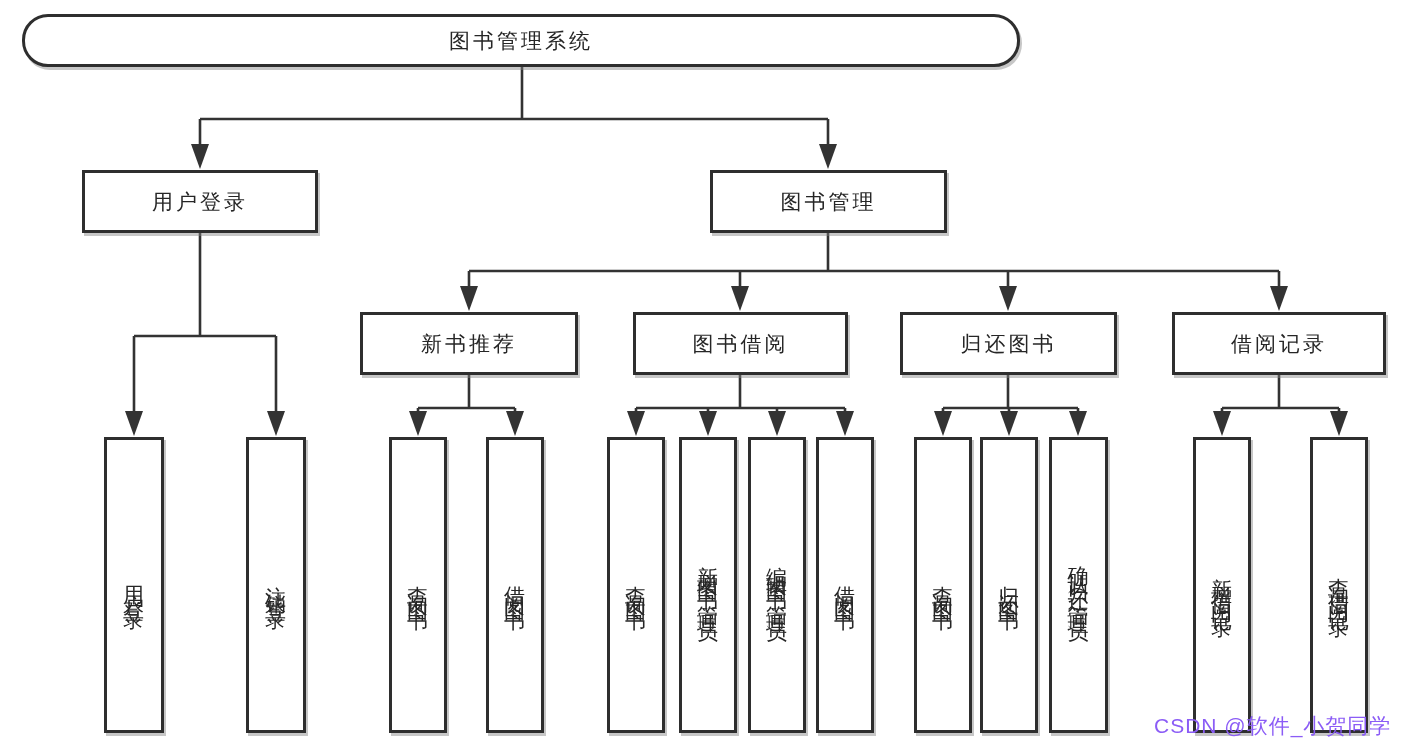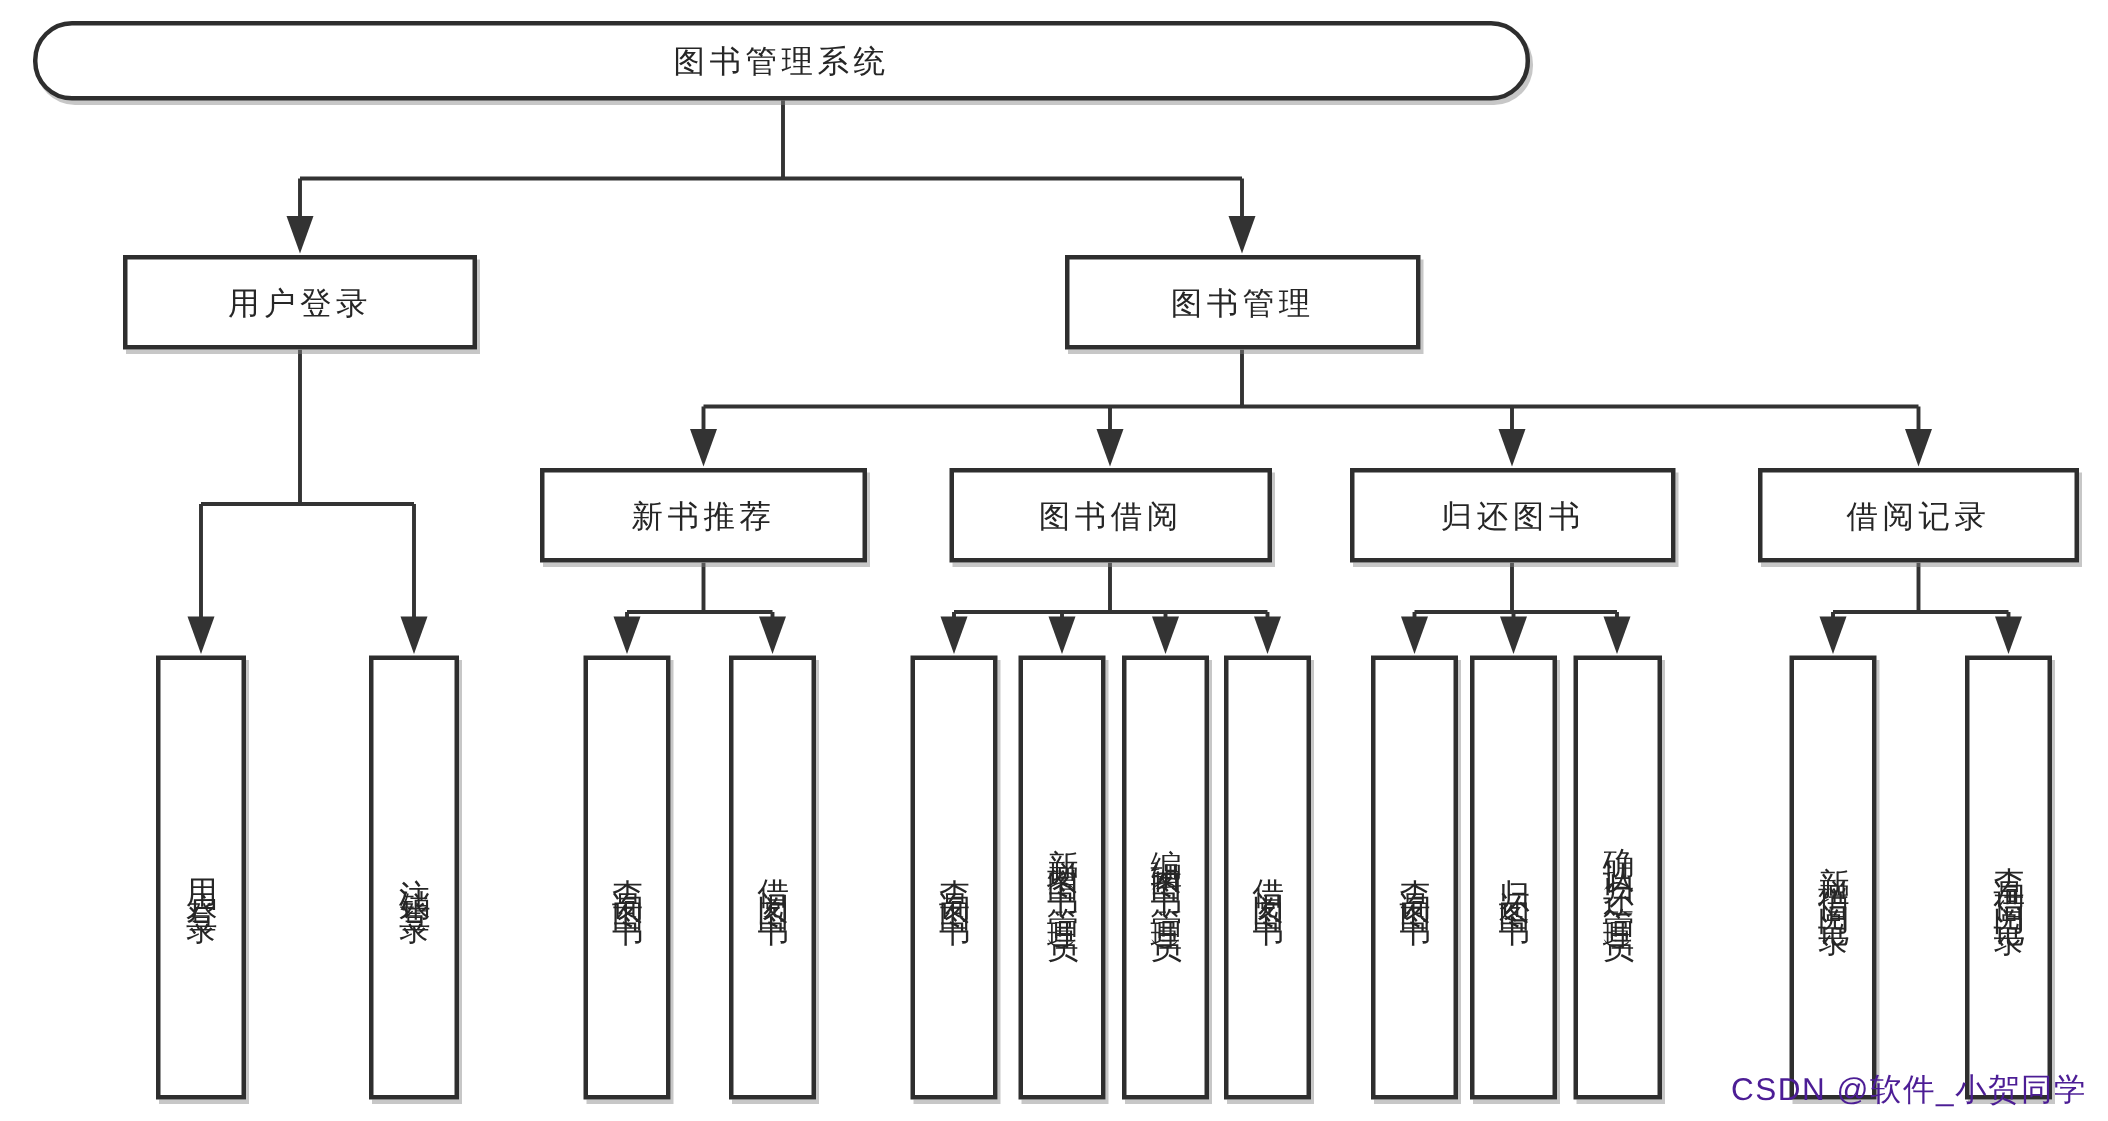--- a/index.html
+++ b/index.html
@@ -45,21 +45,21 @@
     letter-spacing: 8px;
     color: #262626;
     line-height: 1;
   }
   .watermark {
     position: absolute;
     left: 1154px;
     top: 712px;
     z-index: 5;
     font-size: 21px;
-    color: #4c1d95;
+    color: #8b5cf6;
     letter-spacing: 1px;
     white-space: nowrap;
   }
 </style>
 </head>
 <body>
 
 <div class="canvas">
 
   <svg class="connectors" width="1405" height="747" viewBox="0 0 1405 747" xmlns="http://www.w3.org/2000/svg">

